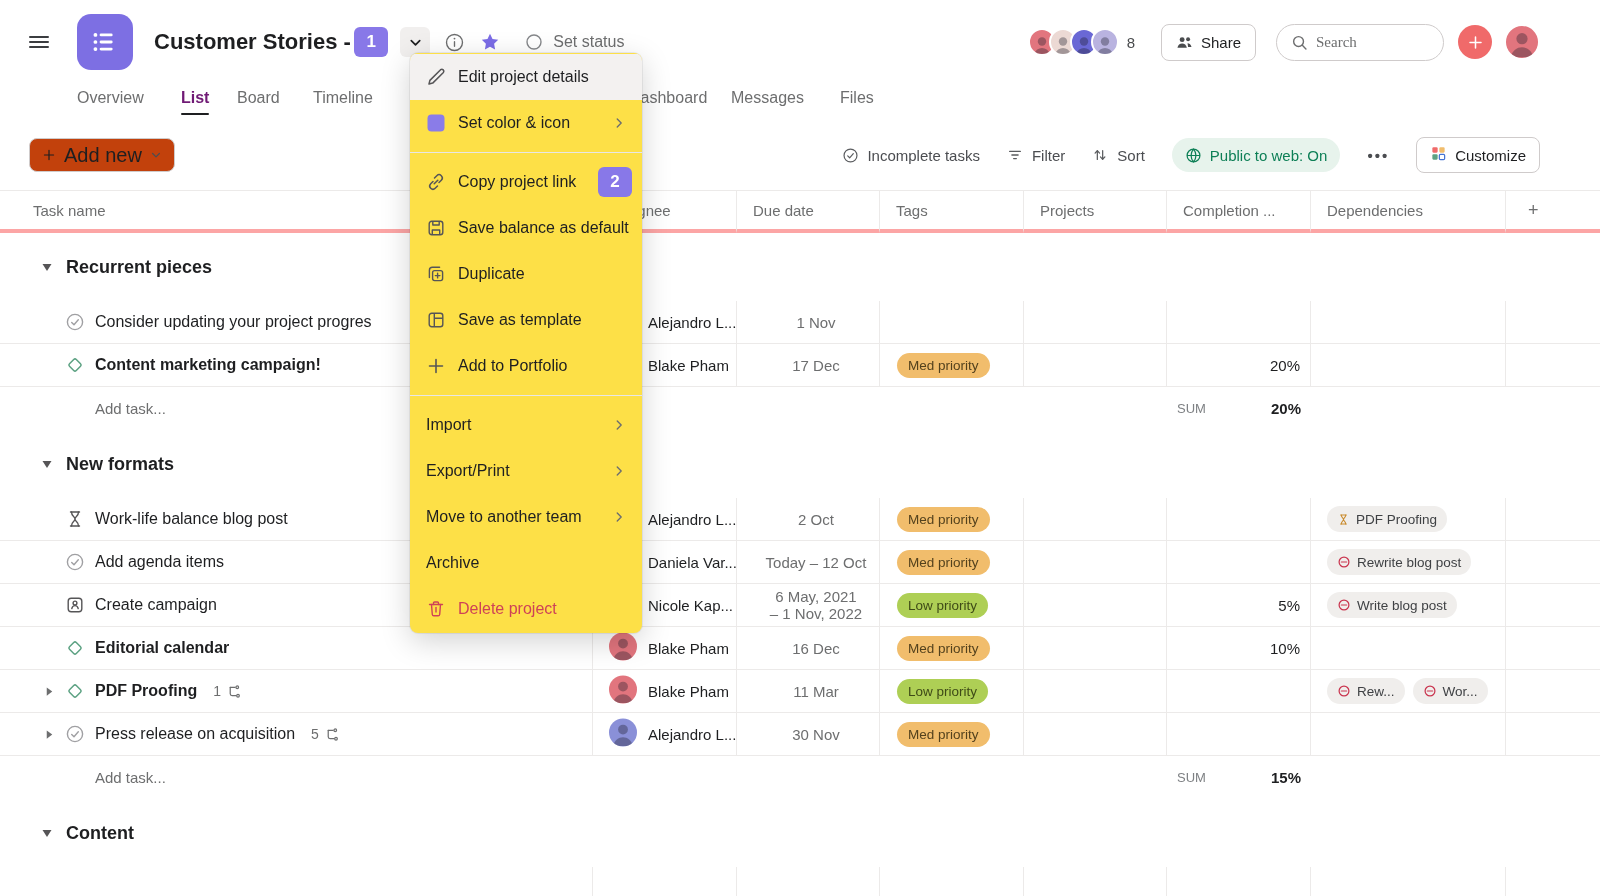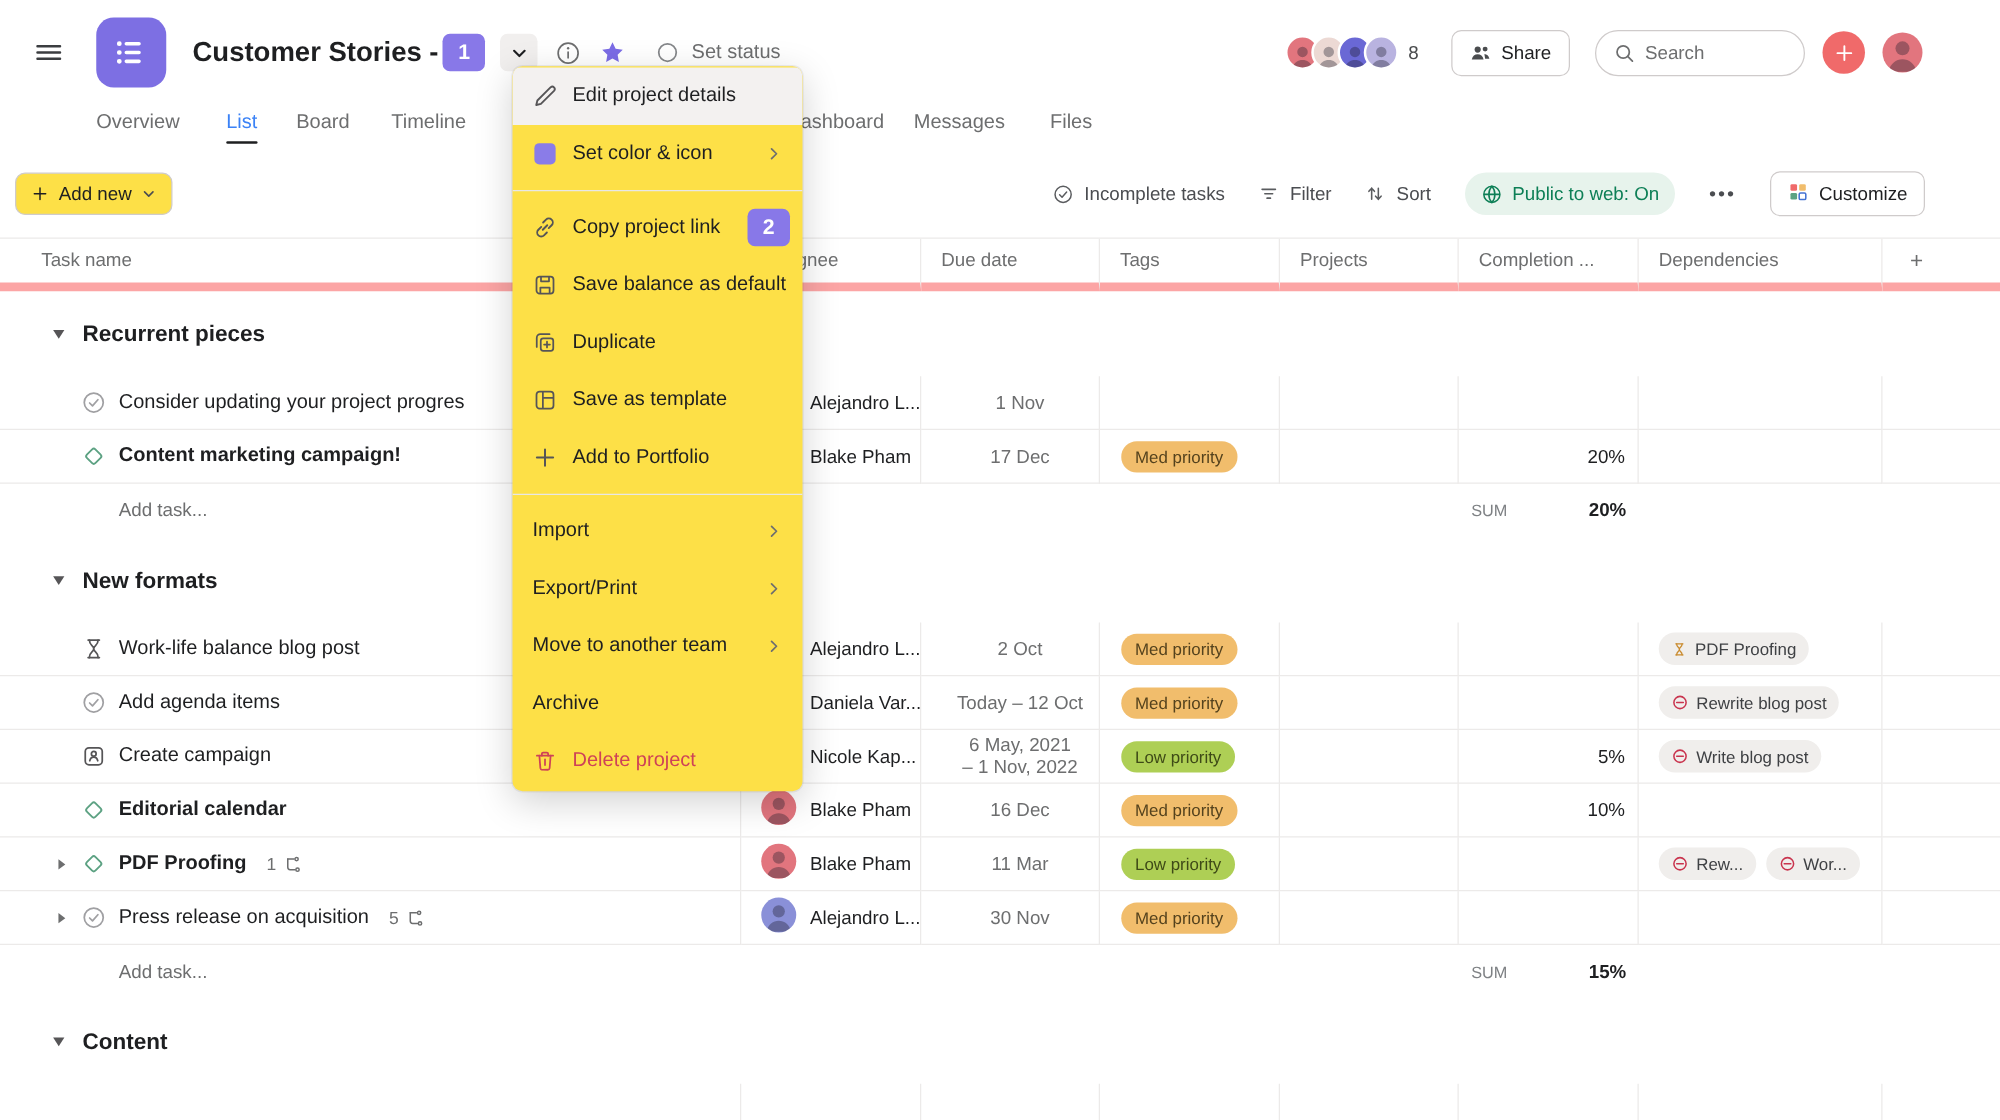--- a/index.html
+++ b/index.html
@@ -23,47 +23,47 @@
   .set-status .circ{color:#85878a;display:flex}
   .top-right{margin-left:auto;margin-right:62px;display:flex;align-items:center}
   .stack{display:flex;align-items:center}
   .avatar{display:inline-flex;border-radius:50%;overflow:hidden;flex:none}
   .stack .avatar{width:28px;height:28px;border:2px solid #fff;margin-left:-7px}
   .stack .avatar:first-child{margin-left:0}
   .member-count{margin-left:8px;font-size:15px;color:#4a4c4e}
   .share-btn{margin-left:26px;display:flex;align-items:center;gap:8px;border:1px solid #cfcbcb;border-radius:8px;height:37px;padding:0 14px;font-size:15px;color:#1e1f21;background:#fff}
   .share-btn .ic{color:#4a4c4e;display:flex}
   .search-box{margin-left:20px;display:flex;align-items:center;gap:8px;border:1px solid #cfcbcb;border-radius:19px;height:37px;width:168px;padding:0 14px;color:#6d6e6f}
-  .search-box input{border:0;outline:0;width:112px;font-size:15px;color:#8b5cf6;background:transparent;font-family:Liberation Sans, sans-serif}
+  .search-box input{border:0;outline:0;width:112px;font-size:15px;color:#8b5cf6;background:transparent;font-family:Liberation Serif, serif}
   .search-box input::placeholder{color:#6d6e6f}
   .plus-btn{margin-left:14px;width:34px;height:34px;border-radius:50%;background:#f06a6a;color:#fff;display:flex;align-items:center;justify-content:center;flex:none}
   .user-avatar{margin-left:14px;width:32px;height:32px}
 
   
   .tabs{position:absolute;top:79px;left:0;width:100%;height:38px;z-index:4}
   .tab{position:absolute;top:0;height:100%;display:flex;align-items:center;font-size:16px;color:#6d6e6f;white-space:nowrap}
-  .tab.active{color:#3b82f6;font-weight:400}
+  .tab.active{color:#701a75;font-weight:700}
   .tab.active::after{content:"";position:absolute;left:0;right:0;bottom:2px;height:2.5px;background:#1e1f21;border-radius:2px}
 
   
   .toolbar{position:absolute;top:133px;left:0;width:100%;height:44px;display:flex;align-items:center;z-index:4}
-  .add-new{margin-left:12px;display:flex;align-items:center;gap:8px;border:1px solid #cfcbcb;border-radius:8px;height:34px;padding:0 12px;font-size:15px;background:#fde047;color:#1e1f21}
+  .add-new{margin-left:29px;display:flex;align-items:center;gap:8px;border:1px solid #cfcbcb;border-radius:8px;height:34px;padding:0 12px;font-size:20px;background:#c2410c;color:#1e1f21}
   .tb-right{margin-left:auto;margin-right:60px;display:flex;align-items:center;gap:27px;font-size:15px;color:#4b4d51}
   .tb-item{display:flex;gap:8px;white-space:nowrap}
   .tb-item .ic{display:flex;color:#5a5c5f}
   .public-pill{background:#e7f3ec;color:#0d7f56;border-radius:17px;height:34px;padding:0 13px;display:flex;align-items:center;gap:8px}
   .public-pill .ic{color:#0d7f56}
   .dots-btn{letter-spacing:2px;font-size:15px;font-weight:700;color:#4b4d51}
   .customize-btn{border:1px solid #cfcbcb;border-radius:8px;height:36px;padding:0 13px;display:flex;gap:8px;align-items:center;color:#1e1f21;background:#fff;font-size:15px}
 
   
   .table{position:absolute;top:190px;left:0;width:1600px;z-index:1}
   .grid{display:grid;grid-template-columns:593px 144px 143px 144px 143px 144px 195px 94px}
   .thead{height:43px;border-top:1px solid #eceae9;color:#6d6e6f;font-size:15px}
-  .thead .th{display:flex;align-items:center;padding-left:16px;border-right:1px solid #eceae9;border-bottom:7px solid #fca5a5;white-space:nowrap;overflow:hidden}
+  .thead .th{display:flex;align-items:center;padding-left:16px;border-right:1px solid #eceae9;border-bottom:4px solid #fca5a5;white-space:nowrap;overflow:hidden}
   .thead .th.first{padding-left:33px}
   .thead .th.last{border-right:none;padding-left:22px;font-size:18px}
   .section-band{height:68px;display:flex;align-items:center}
   .tri{margin-left:41px;width:12px;height:12px;color:#565557;display:flex}
   .exp{position:absolute;left:44px;width:11px;height:11px;color:#6d6e6f;display:flex}
   .sec-title{margin-left:13px;font-size:18px;font-weight:700}
   .trow{height:43px}
   .trow .cell{border-right:1px solid #eceae9;border-bottom:1px solid #eceae9;display:flex;align-items:center;position:relative;overflow:hidden;font-size:15px}
   .trow .cell.last{border-right:none}
   .trow.first .cell{border-top:0}

